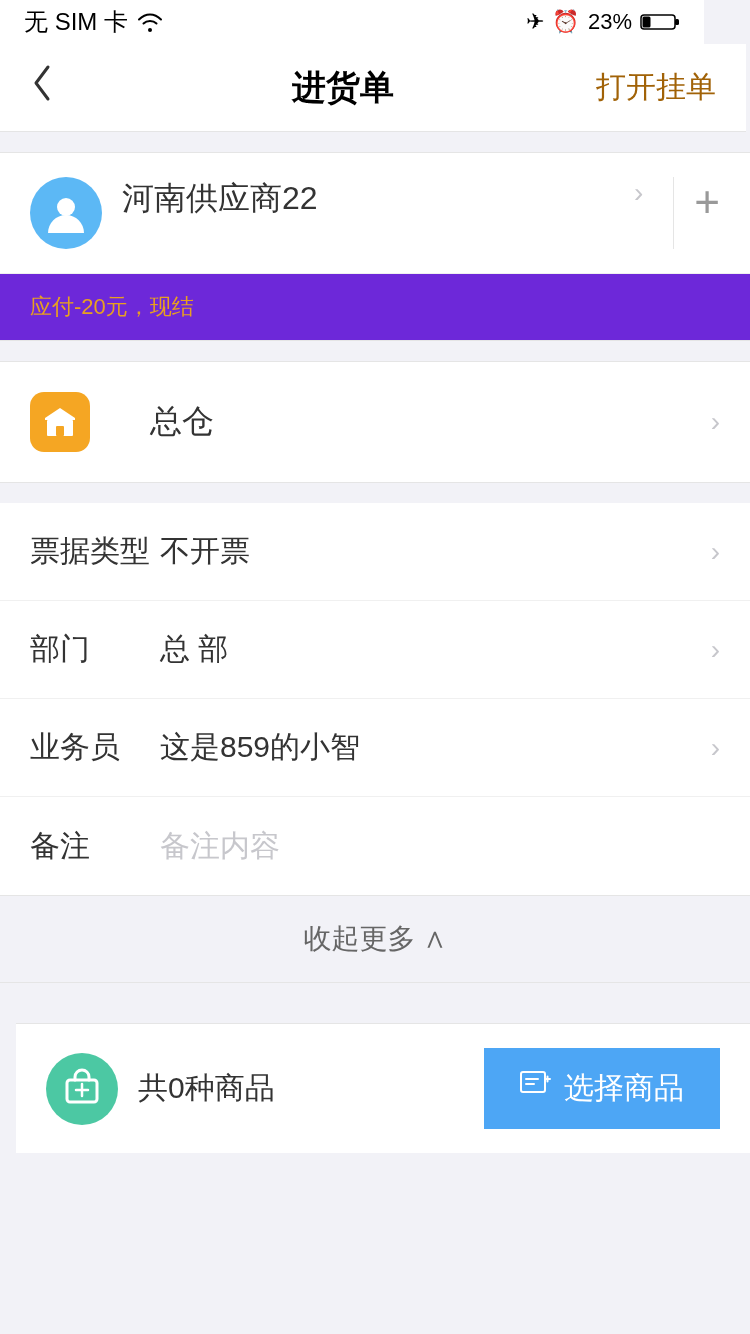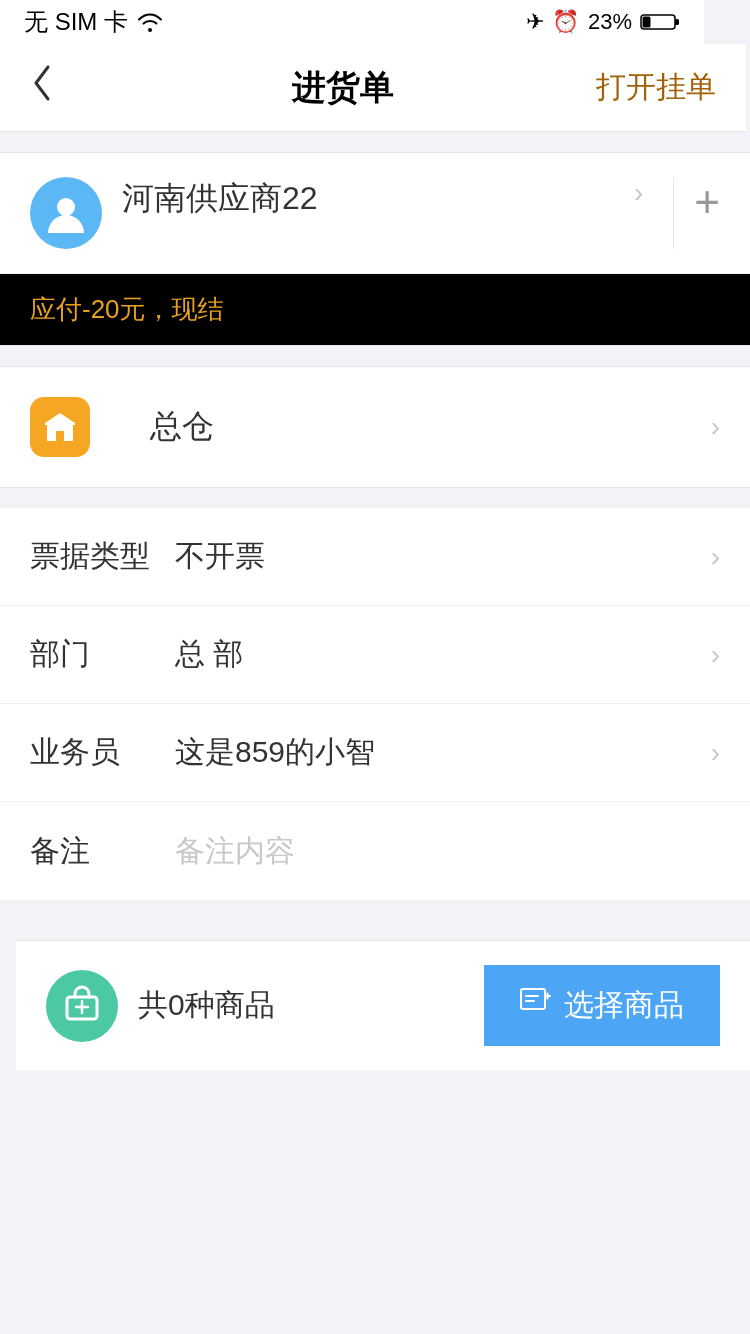--- a/index.html
+++ b/index.html
@@ -123,23 +123,23 @@
       font-size: 44px;
       color: #999;
       font-weight: 300;
       cursor: pointer;
       padding-left: 20px;
       border-left: 1px solid #e5e5e5;
     }
 
     
     .notice-bar {
-      background: #000000;
+      background: #6d28d9;
       padding: 18px 30px;
-      font-size: 26px;
+      font-size: 22px;
       color: #e8a020;
     }
 
     
     .row-item {
       background: #fff;
       display: flex;
       align-items: center;
       padding: 30px 30px;
       border-bottom: 1px solid #f0f0f0;
@@ -166,21 +166,20 @@
     .form-section {
       background: #fff;
       margin-top: 0;
     }
     .form-row {
       display: flex;
       align-items: center;
       padding: 0 30px;
       height: 98px;
       border-bottom: 1px solid #f0f0f0;
-      gap: 15px;
     }
     .form-row:last-child { border-bottom: none; }
     .form-label {
       font-size: 30px;
       color: #333;
       width: 130px;
       flex-shrink: 0;
     }
     .form-value {
       flex: 1;
@@ -345,20 +344,23 @@
       <span class="form-chevron">›</span>
     </div>
 
     <div class="form-row">
       <div class="form-label">备注</div>
       <div class="form-placeholder">备注内容</div>
     </div>
 
   </div>
 
+  <div class="collapse-row">
+    <span>收起更多 ∧</span>
+  </div>
 
   <div class="section-gap"></div>
 
   <div class="bottom-bar">
     <div class="bottom-icon">
       <svg viewBox="0 0 42 42" xmlns="http://www.w3.org/2000/svg">
         <rect x="6" y="12" width="30" height="22" rx="3" fill="none" stroke="#fff" stroke-width="3"></rect>
         <path d="M14 12V9a7 7 0 0114 0v3" stroke="#fff" stroke-width="3" fill="none" stroke-linecap="round"></path>
         <path d="M15 22h12M21 16v12" stroke="#fff" stroke-width="2.5" stroke-linecap="round"></path>
       </svg>

